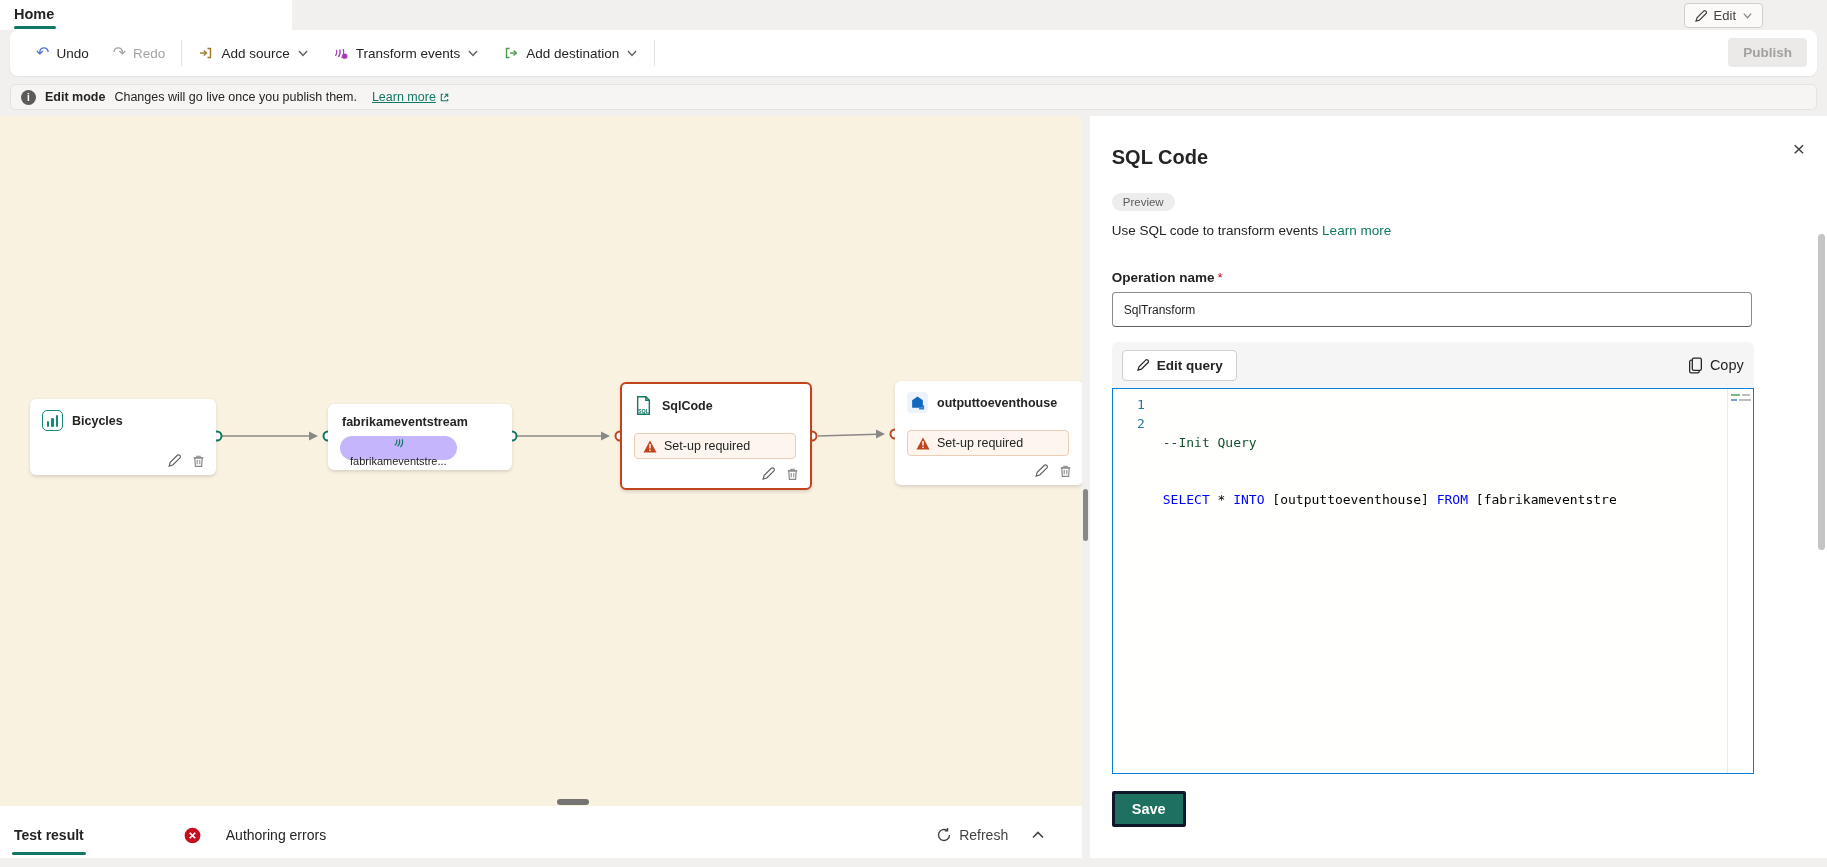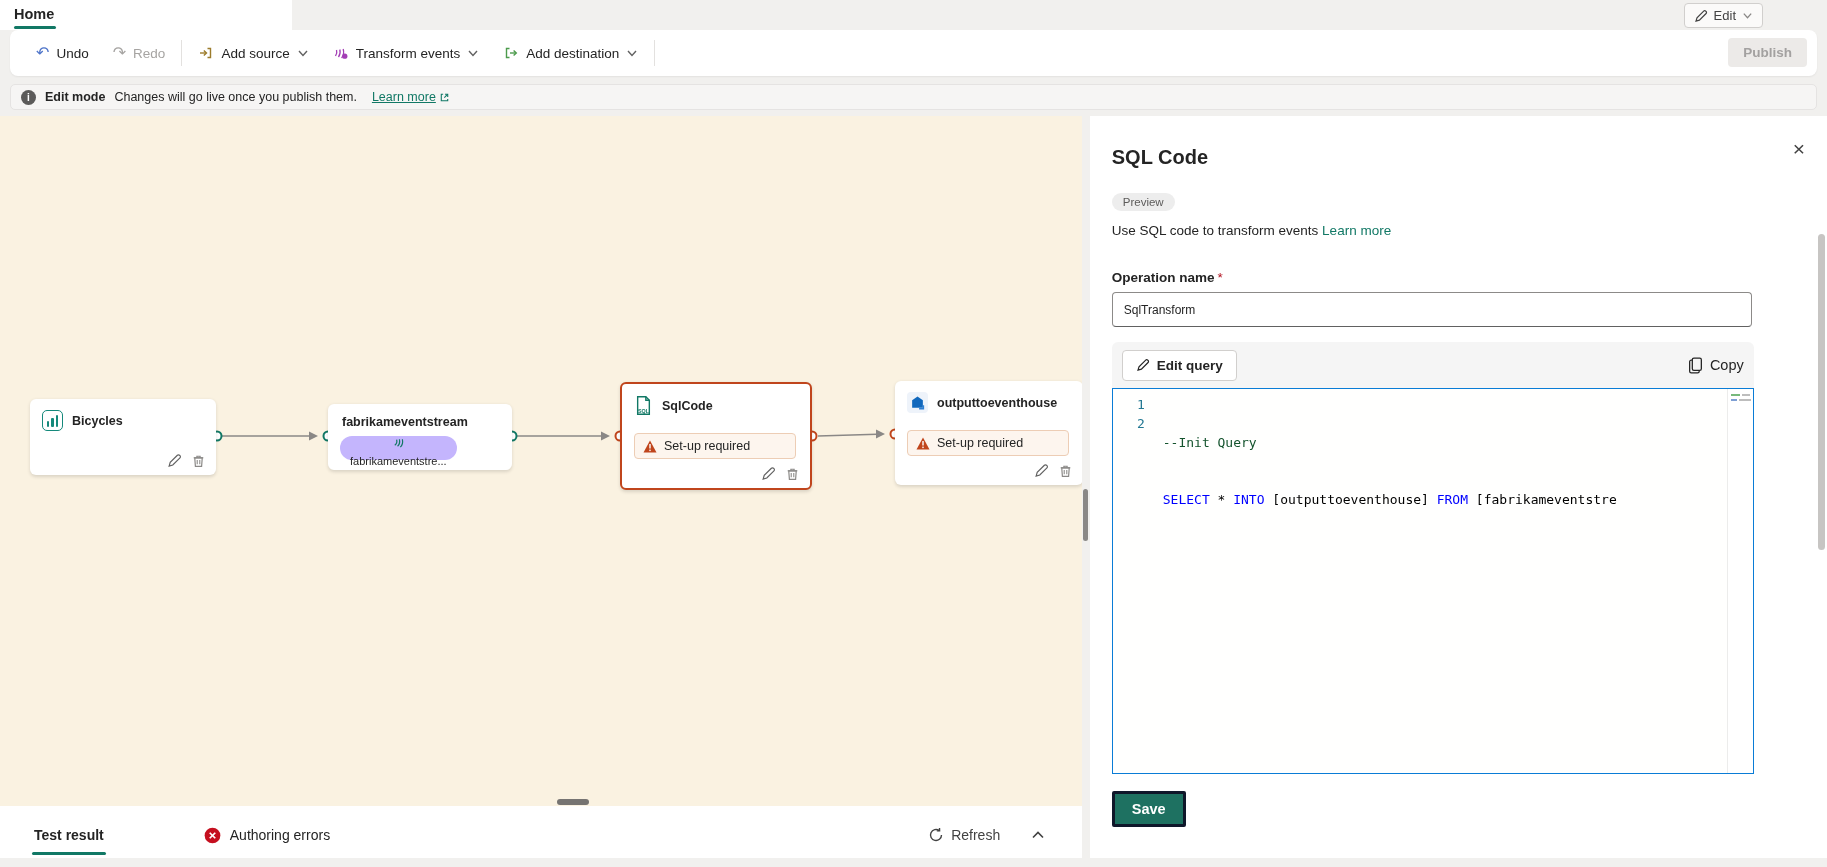--- a/index.html
+++ b/index.html
@@ -61,25 +61,25 @@
   
   .zoomctl { position:absolute; left:1090px; top:90px; width:37px; display:flex; flex-direction:column; align-items:center; }
   .zbtn { width:37px; height:37px; background:#fff; border:1px solid #d8d6d4; border-radius:8px; box-shadow:0 1px 2px rgba(0,0,0,.1);
     display:flex; align-items:center; justify-content:center; cursor:pointer; }
   .ztrack { width:2px; height:152px; background:#b3b1af; margin:5px 0; position:relative; }
   .zhandle { position:absolute; left:-7px; top:88px; width:15px; height:15px; border-radius:50%; background:#f5f4f3; border:1.6px solid #8a8886; cursor:grab; }
   .zbtn + .zbtn { margin-top:9px; }
   .h-thumb { position:absolute; left:557px; bottom:1px; width:32px; height:6px; background:#767472; border-radius:3px; }
 
   
-  .bottom-bar { height:58px; background:#fff; position:relative; display:flex; align-items:center; padding-left:34px; }
+  .bottom-bar { height:58px; background:#fff; position:relative; display:flex; align-items:center; padding-left:14px; }
   .tr-tab { font-weight:bold; font-size:14px; position:relative; cursor:pointer; }
   .tr-tab .underline { position:absolute; left:-2px; right:-2px; bottom:-12px; height:3px; background:#117865; border-radius:2px; }
-  .auth-err { display:flex; align-items:center; gap:9px; margin-left:100px; font-size:14px; cursor:pointer; }
-  .bb-right { position:absolute; right:36px; display:flex; align-items:center; gap:30px; }
+  .auth-err { display:flex; align-items:center; gap:25px; margin-left:100px; font-size:14px; cursor:pointer; }
+  .bb-right { position:absolute; right:36px; display:flex; align-items:center; gap:22px; }
   .refresh { display:flex; align-items:center; gap:7px; font-size:14px; color:#424242; cursor:pointer; }
 
   
   .panel { width:776px; background:#fff; position:relative; padding:30px 26px 0 22px; }
   .panel-title { font-size:20px; font-weight:bold; }
   .close-x { position:absolute; right:22px; top:22px; font-size:21px; color:#424242; cursor:pointer; line-height:1; }
   .badge { display:inline-block; margin-top:24px; background:#ededed; color:#5c5b5a; border-radius:10px; padding:3px 11px; font-size:11.5px; }
   .desc { margin-top:12px; font-size:13.5px; }
   .desc a { color:#117865; text-decoration:none; cursor:pointer; }
   .fld-label { margin-top:32px; font-size:13.5px; font-weight:bold; }

